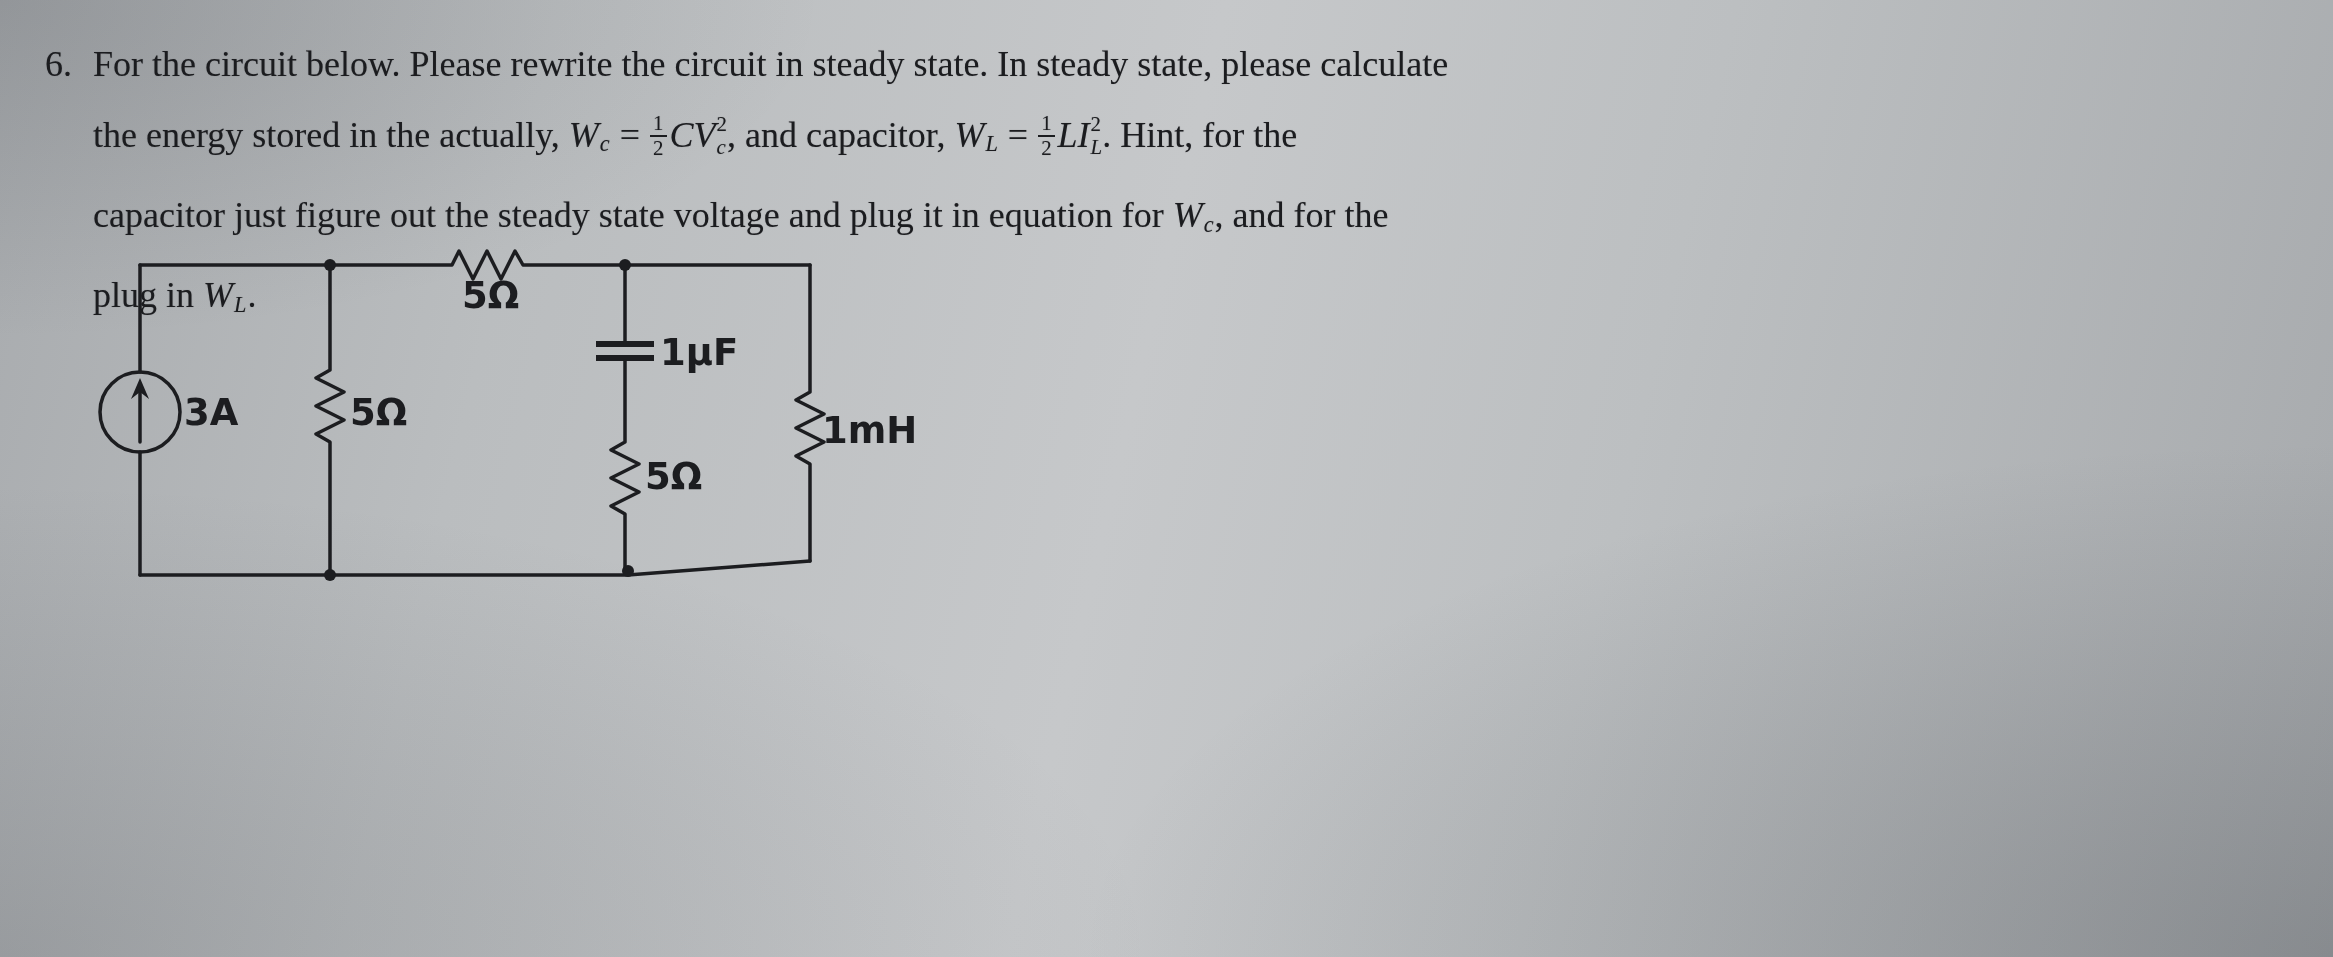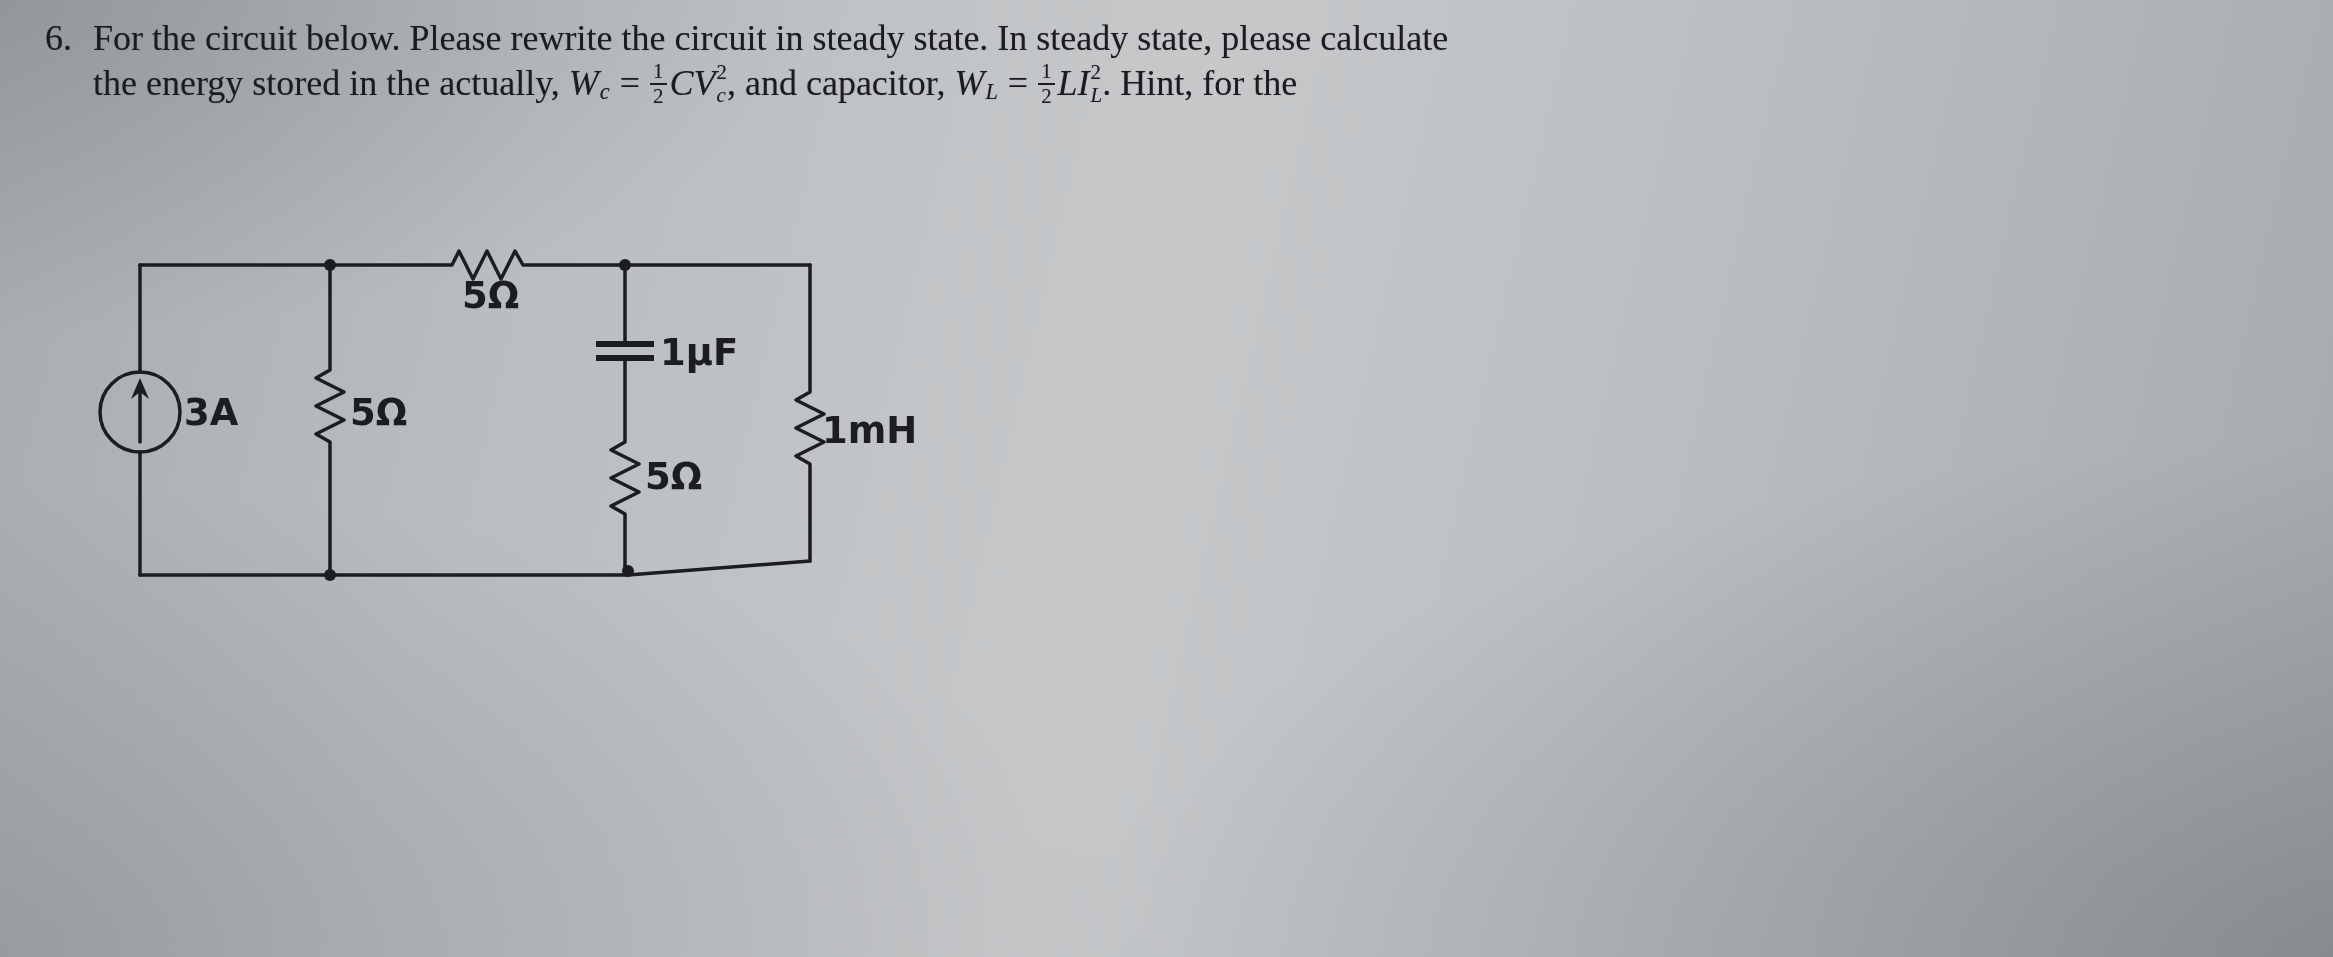--- a/index.html
+++ b/index.html
@@ -14,21 +14,21 @@
       radial-gradient(ellipse at 100% 100%, rgba(55,60,66,.28), transparent 38%),
       radial-gradient(ellipse at 0% 100%, rgba(60,64,70,.20), transparent 35%),
       radial-gradient(ellipse at 0% 0%, rgba(50,54,60,.18), transparent 25%),
       linear-gradient(103deg,#a8abae 0%,#babdbf 22%,#c6c8ca 48%,#bcbfc1 68%,#a6a9ac 100%);
   }
   .problem{
     position:absolute;left:45px;top:16px;width:2262px;
     font-size:36px;line-height:44.5px;color:#1b1c1f;
     text-shadow:0 0 1px rgba(40,40,45,.35);
   }
-  .pline{white-space:nowrap;}
+  .pline{white-space:nowrap;margin-top:26px;}
   .cont{padding-left:48px;}
   .pnum{display:inline-block;min-width:48px;}
   .mi{font-style:italic;}
   .msub{font-size:.62em;font-style:italic;vertical-align:-0.22em;margin:0 1px;}
   .meq{margin:0 9px;}
   .frac{display:inline-flex;flex-direction:column;align-items:center;font-size:.58em;
         line-height:1.12;vertical-align:middle;margin:0 3px 0 1px;transform:translateY(-2px);}
   .frac .fn{border-bottom:2.5px solid currentColor;padding:0 3px;}
   .stk{display:inline-flex;flex-direction:column;align-items:flex-start;font-size:.58em;
        line-height:1.12;vertical-align:middle;margin-left:1px;transform:translateY(-2px);}
@@ -55,20 +55,22 @@
         </span><span class="mi">CV</span><span class="stk">
           <span class="ssup">2</span>
           <span class="ssub">c</span>
         </span><span>, and capacitor, </span><span class="mi">W</span><span class="msub">L</span><span class="meq">=</span><span class="frac">
           <span class="fn">1</span>
           <span>2</span>
         </span><span class="mi">LI</span><span class="stk">
           <span class="ssup">2</span>
           <span class="ssub">L</span>
         </span><span>. Hint, for the</span></div>
+    <div class="pline cont"><span>capacitor just figure out the steady state voltage and plug it in equation for </span><span class="mi">W</span><span class="msub">c</span><span>, and for the</span></div>
+    <div class="pline cont"><span>plug in </span><span class="mi">W</span><span class="msub">L</span><span>.</span></div>
   </div>
 
   <svg class="circuit" width="2333" height="957" viewBox="0 0 2333 957">
 
     <path class="wire" d="M140 265 H452 L459 251 L473 279 L487 251 L501 279 L515 251 L523 265 H810"></path>
 
     <g>
       <path class="wire" d="M140 265 V372"></path>
       <circle class="wire" cx="140" cy="412" r="40"></circle>
       <path class="wire" d="M140 452 V575"></path>

